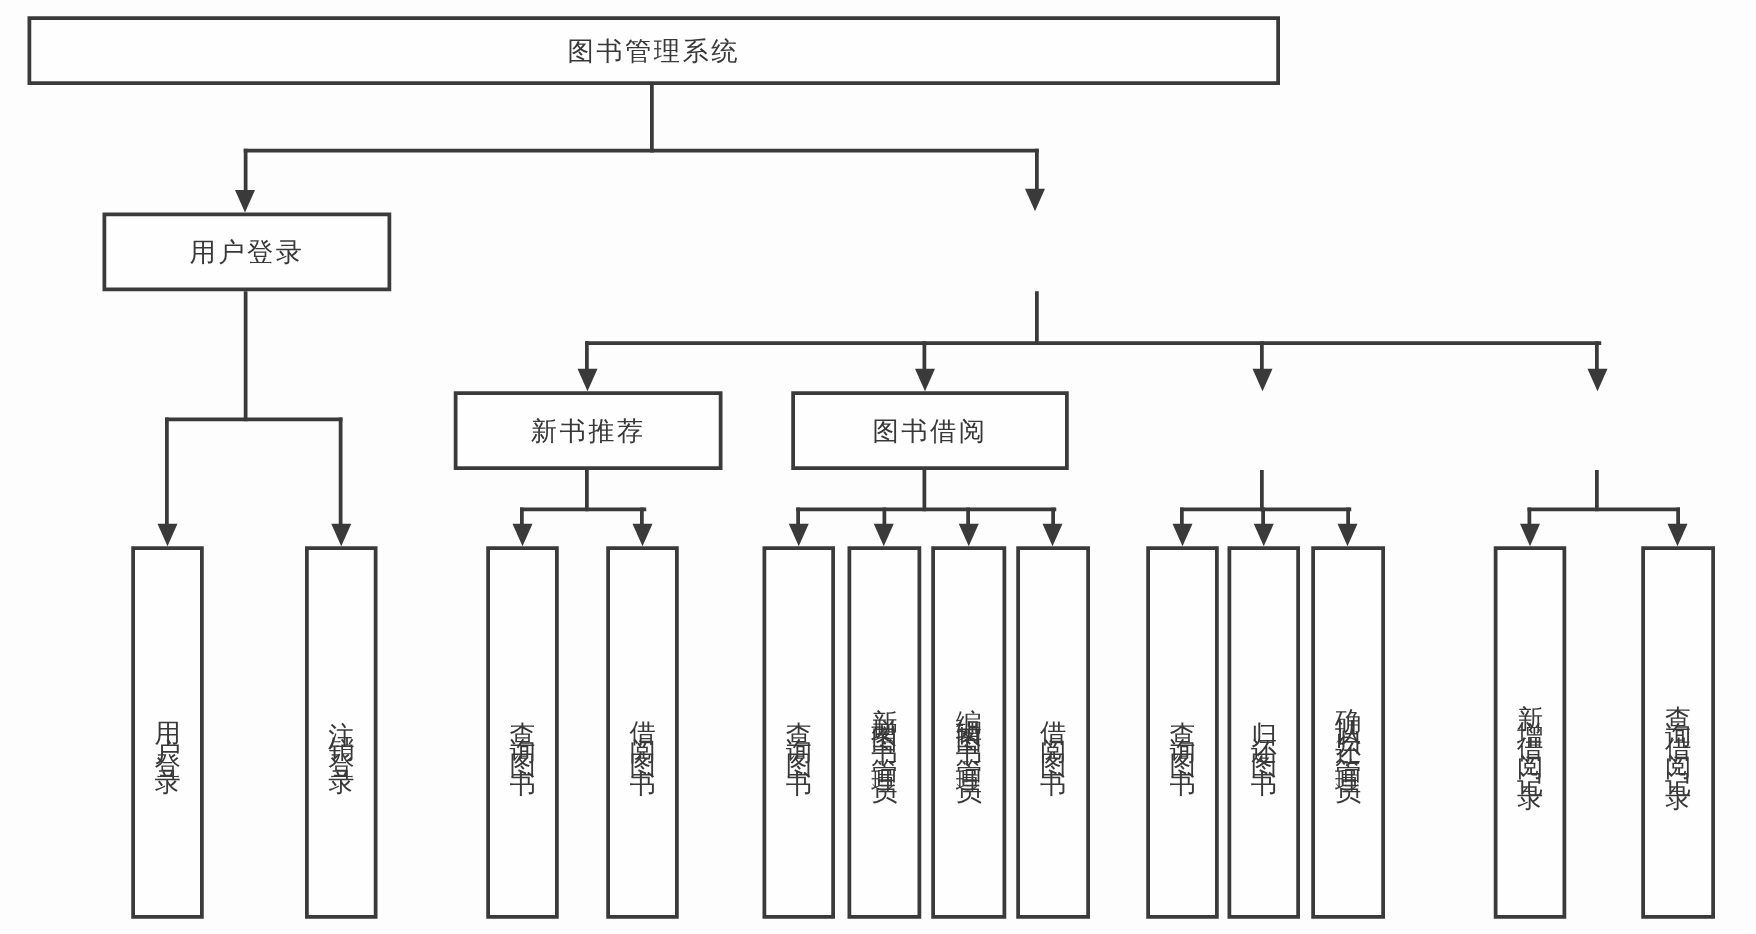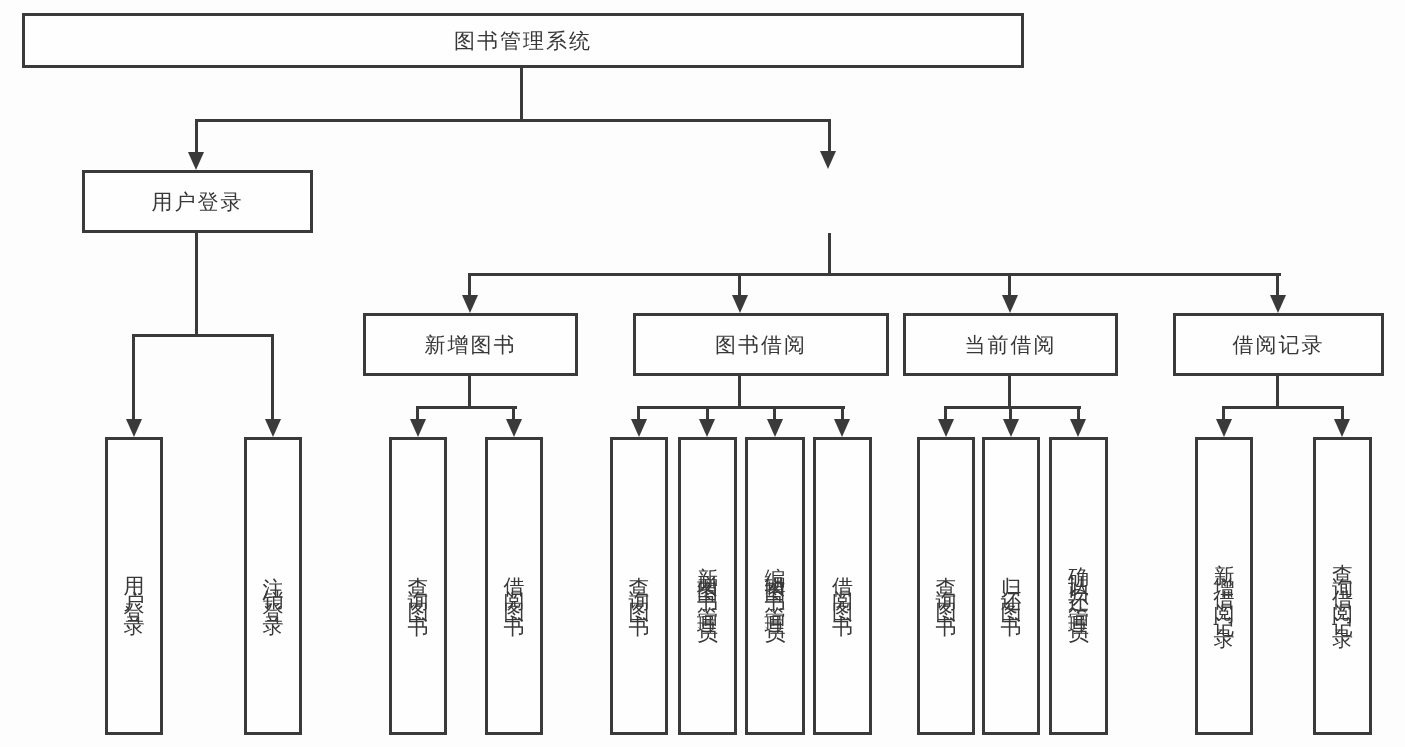--- a/index.html
+++ b/index.html
@@ -97,24 +97,22 @@
   <div class="ln" style="left:468px;top:273px;width:813px;height:3px"></div>
   <div class="ln" style="left:468px;top:273px;width:3px;height:25px"></div>
   <div class="ln" style="left:738px;top:273px;width:3px;height:25px"></div>
   <div class="ln" style="left:1008px;top:273px;width:3px;height:25px"></div>
   <div class="ln" style="left:1276px;top:273px;width:3px;height:25px"></div>
   <div class="arr" style="left:462px;top:295px"></div>
   <div class="arr" style="left:732px;top:295px"></div>
   <div class="arr" style="left:1002px;top:295px"></div>
   <div class="arr" style="left:1270px;top:295px"></div>
 
-  <div class="box h" style="left:363px;top:313px;width:215px;height:63px">新增图书</div>
-  <div class="box h" style="left:633px;top:313px;width:256px;height:63px">图书借阅</div>
-  <div class="box h" style="left:903px;top:313px;width:215px;height:63px">当前借阅</div>
-  <div class="box h" style="left:1173px;top:313px;width:211px;height:63px">借阅记录</div>
+  <div class="box h" style="left:363px;top:313px;width:215px;height:63px">新书推荐</div>
+  <div class="box h" style="left:633px;top:313px;width:222px;height:63px">图书借阅</div>
 
   <div class="ln" style="left:468px;top:376px;width:3px;height:33px"></div>
   <div class="ln" style="left:738px;top:376px;width:3px;height:33px"></div>
   <div class="ln" style="left:1008px;top:376px;width:3px;height:33px"></div>
   <div class="ln" style="left:1276px;top:376px;width:3px;height:33px"></div>
 
   <div class="ln" style="left:416px;top:406px;width:101px;height:3px"></div>
   <div class="ln" style="left:637px;top:406px;width:208px;height:3px"></div>
   <div class="ln" style="left:944px;top:406px;width:137px;height:3px"></div>
   <div class="ln" style="left:1222px;top:406px;width:122px;height:3px"></div>

